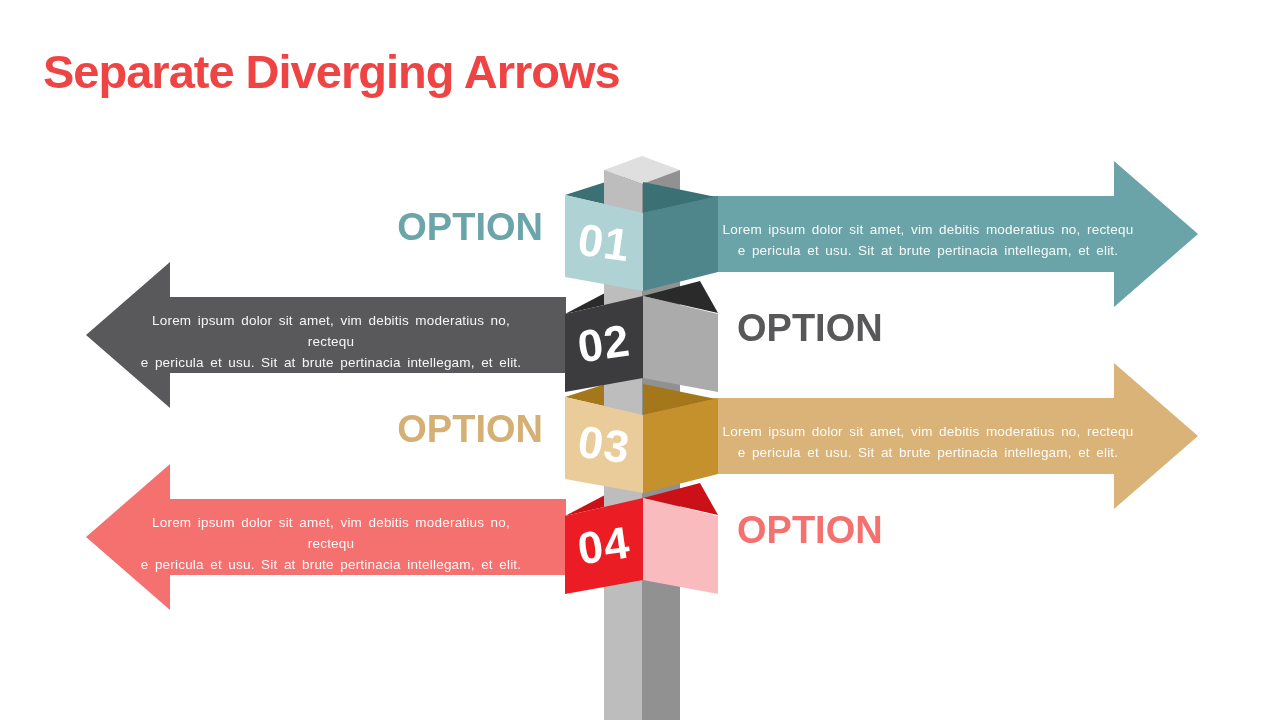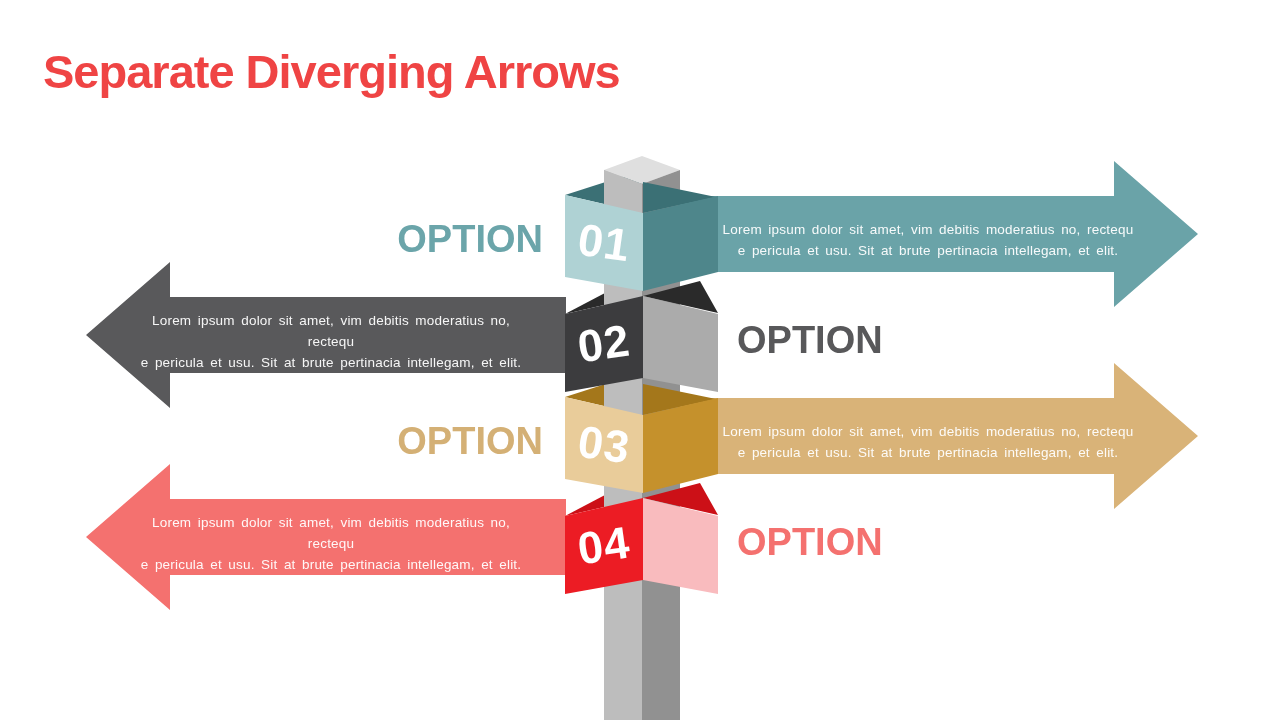--- a/index.html
+++ b/index.html
@@ -54,21 +54,21 @@
 
   .num-box {
     position:absolute; z-index:6; left:565px; top:40px; width:78px; height:86px;
     display:flex; align-items:center; justify-content:center;
     color:#ffffff; font-weight:bold; font-size:45px; letter-spacing:1px;
   }
   .dir-right .num-box { transform:rotate(8deg); }
   .dir-left  .num-box { transform:rotate(-8deg); }
 
   .opt-label {
-    position:absolute; z-index:6; top:80px; transform:translateY(-52%);
+    position:absolute; z-index:6; top:68px; transform:translateY(-52%);
     font-size:38px; font-weight:bold; color:var(--label); white-space:nowrap;
   }
   .dir-right .opt-label { right:737px; }
   .dir-left  .opt-label { left:737px; }
 </style>
 </head>
 <body>
 
 <div class="stage">
 

